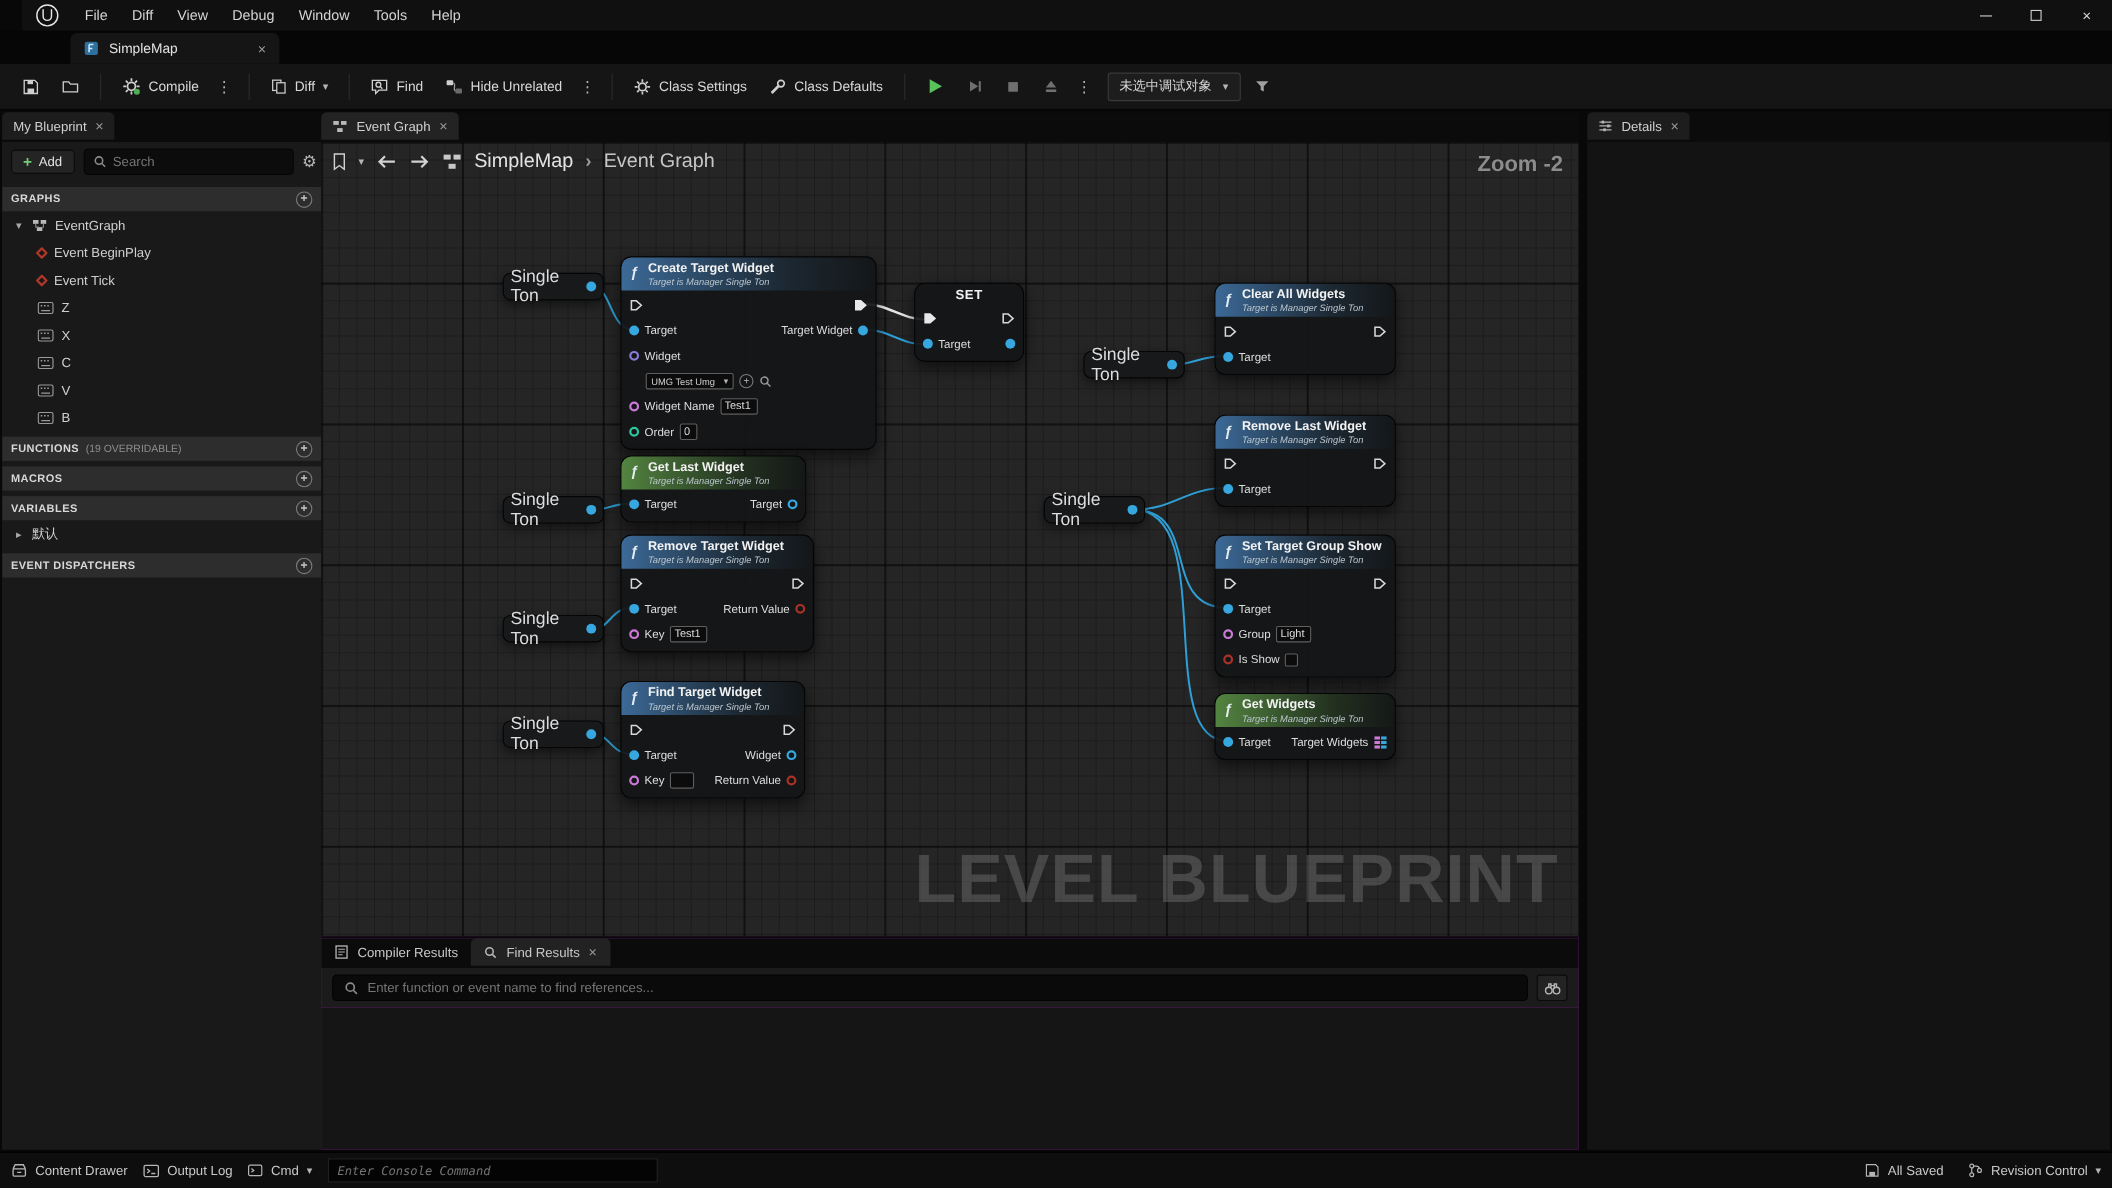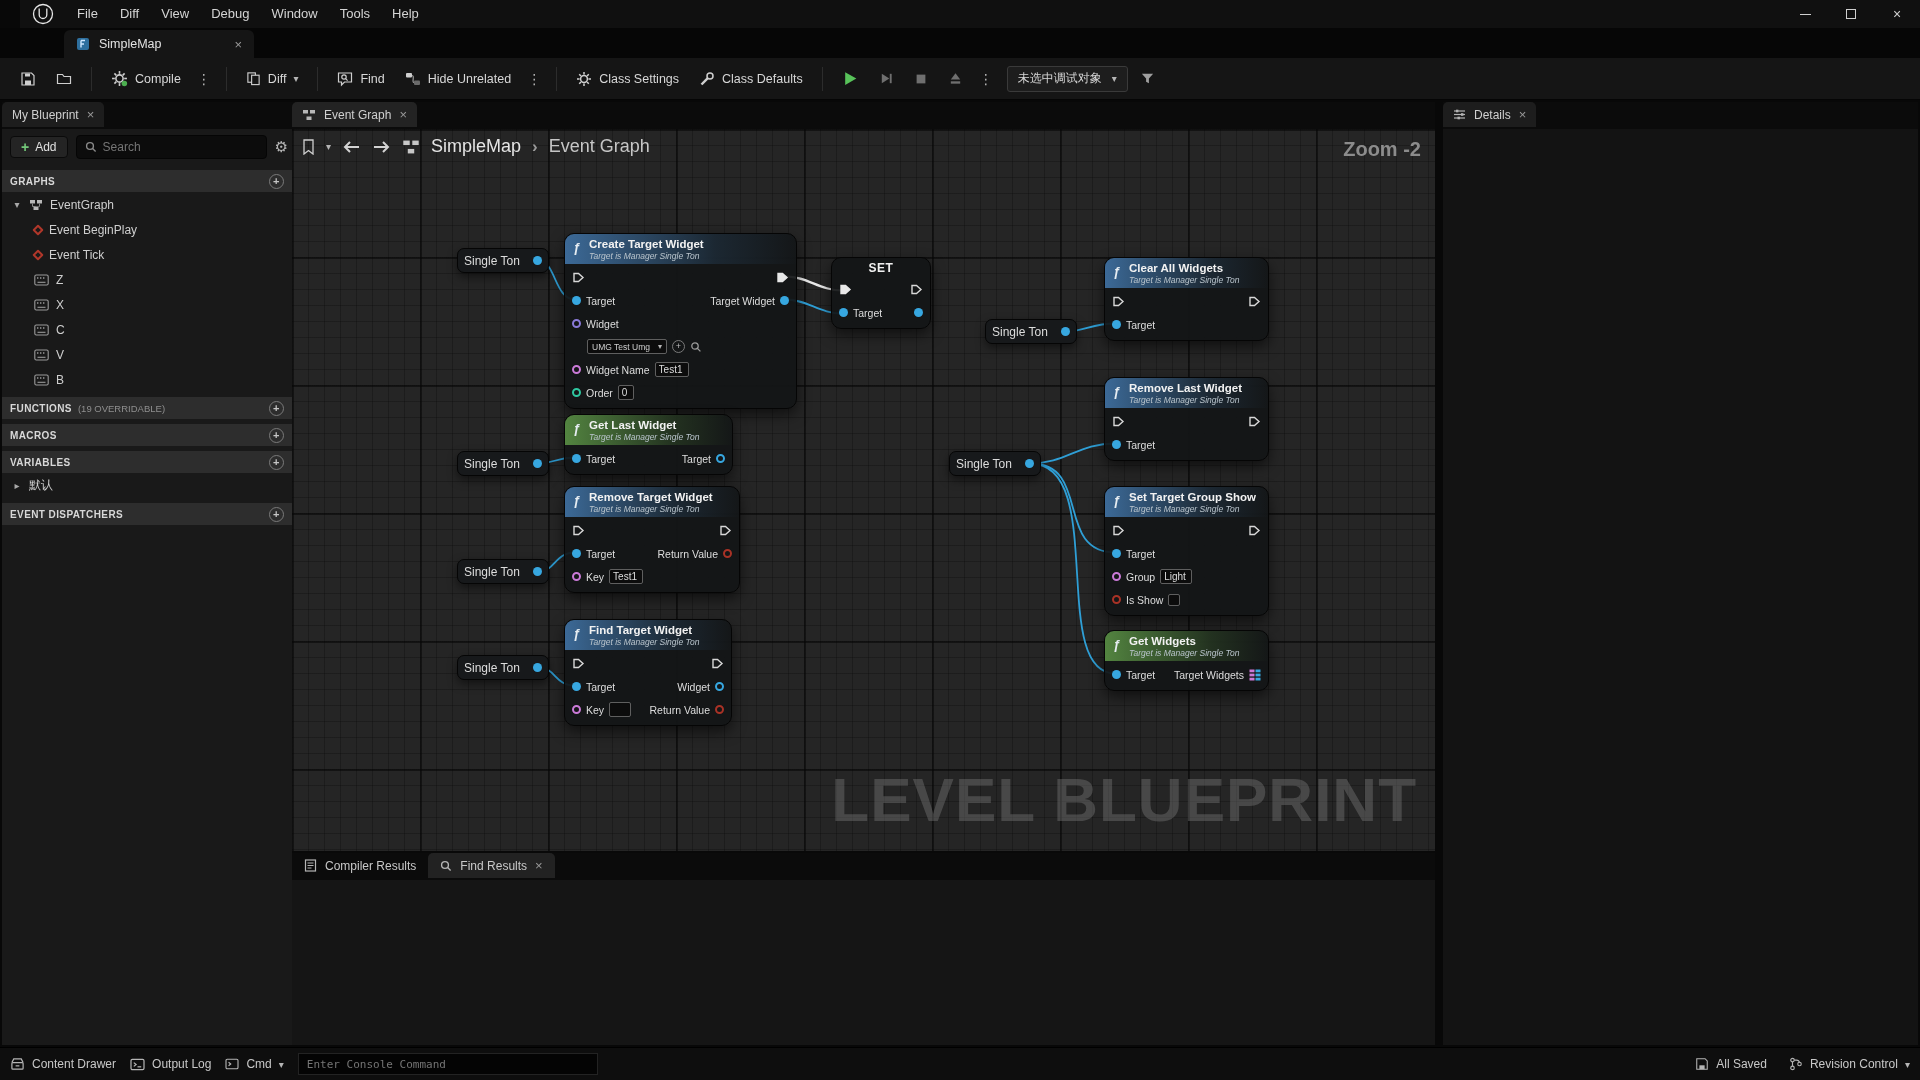--- a/index.html
+++ b/index.html
@@ -102,40 +102,40 @@
   .h-pink { border: 2px solid #cb7ad8; }
   .h-teal { border: 2px solid #2fc7a0; }
   .h-purple { border: 2px solid #8a7ad8; }
   .exec path { fill: none; stroke: #d8d8d8; stroke-width: 1.4; }
   .exec.filled path { fill: #e8e8e8; stroke: #e8e8e8; }
   .node-input { background: #0c0c0c; border: 1px solid #5f5f5f; border-radius: 2px; height: 15px; color: #dddddd; font-size: 10px; font-family: inherit; padding: 0 3px; }
   .node-checkbox { width: 12px; height: 12px; background: #0c0c0c; border: 1px solid #5f5f5f; border-radius: 2px; display: inline-block; }
   .node-select { display: flex; align-items: center; gap: 4px; background: #0c0c0c; border: 1px solid #5f5f5f; border-radius: 2px; height: 15px; padding: 0 4px; font-size: 8.5px; color: #cfcfcf; }
   .mini-circle-btn { width: 13px; height: 13px; border: 1px solid #7a7a7a; border-radius: 50%; display: flex; align-items: center; justify-content: center; color: #bdbdbd; font-size: 9px; line-height: 1; }
   .set-title { height: 20px; display: flex; align-items: center; justify-content: center; font-weight: bold; font-size: 12px; color: #f0f0f0; letter-spacing: .5px; }
-  .stnode { position: absolute; width: 92px; height: 25px; background: #17191b; border: 1px solid #050505; border-radius: 7px; display: flex; align-items: center; justify-content: space-between; padding: 0 6px; font-size: 12px; color: #dddddd; z-index: 2; box-shadow: 0 4px 10px rgba(0,0,0,0.5); }
+  .stnode { position: absolute; width: 92px; height: 25px; background: #17191b; border: 1px solid #050505; border-radius: 7px; display: flex; align-items: center; justify-content: space-between; padding: 0 6px; font-size: 16px; color: #dddddd; z-index: 2; box-shadow: 0 4px 10px rgba(0,0,0,0.5); }
 
   
   .bottom-panel { height: 194px; background: #a21caf; display: flex; flex-direction: column; border-top: 2px solid #090909; flex: none; }
   .bp-tab { display: flex; align-items: center; gap: 8px; padding: 0 12px; font-size: 12px; color: #c8c8c8; height: 25px; }
   .bp-tab.active { background: #222222; border-radius: 5px 5px 0 0; }
   .bp-searchrow { display: flex; align-items: center; gap: 8px; padding: 6px 10px; background: #1b1b1b; }
   .bp-search { flex: 1; display: flex; align-items: center; gap: 8px; background: #0a0a0a; border: 1px solid #030303; border-radius: 4px; height: 24px; padding: 0 10px; }
   .bp-search input { flex: 1; background: transparent; border: none; color: #c5c5c5; font-size: 12px; font-family: inherit; min-width: 0; }
   .bino-btn { width: 28px; height: 24px; background: #232323; border: 1px solid #0a0a0a; border-radius: 3px; display: flex; align-items: center; justify-content: center; }
   .bp-results { flex: 1; background: #151515; }
 
   
   .right-panel { width: 475px; margin: 2px 2px 2px 8px; background: #141414; display: flex; flex-direction: column; flex: none; }
   .rp-body { flex: 1; background: #131313; }
 
   
   .statusbar { height: 33px; background: #0e0e0e; border-top: 1px solid #000; display: flex; align-items: center; padding: 0 10px; gap: 14px; }
   .sb-item { display: flex; align-items: center; gap: 7px; font-size: 12px; color: #c8c8c8; white-space: nowrap; }
-  .console-input { width: 300px; height: 22px; background: #040404; border: 1px solid #232323; color: #bbbbbb; font-family: "DejaVu Sans Mono", monospace; font-size: 11px; padding: 0 8px; }
+  .console-input { width: 300px; height: 22px; background: #040404; border: 1px solid #232323; color: #bbbbbb; font-family: "DejaVu Sans Mono", monospace; font-size: 11px; padding: 0 8px; font-style: italic; }
   .sb-right { margin-left: auto; display: flex; gap: 22px; align-items: center; }
 </style>
 </head>
 <body>
 
 <div class="menubar">
   <div class="ue-logo">
     <svg width="22" height="22" viewBox="0 0 22 22">
         <circle cx="11" cy="11" r="9.5" fill="none" stroke="#e6e6e6" stroke-width="1.3"></circle>
         <path d="M7.2 5.5 v6.2 a3.8 3.8 0 0 0 7.6 0 V5.5" fill="none" stroke="#e6e6e6" stroke-width="1.3"></path>
@@ -831,20 +831,36 @@
         </div>
         <div class="bp-tab active">
           <svg width="12" height="12" viewBox="0 0 12 12">
               <circle cx="5" cy="5" r="3.4" fill="none" stroke="#b5b5b5" stroke-width="1.4"></circle>
               <line x1="7.6" y1="7.6" x2="10.6" y2="10.6" stroke="#b5b5b5" stroke-width="1.4"></line>
             </svg>
           <span>Find Results</span>
           <span class="tab-close">×</span>
         </div>
       </div>
+      <div class="bp-searchrow">
+        <span class="bp-search">
+          <svg width="13" height="13" viewBox="0 0 12 12">
+              <circle cx="5" cy="5" r="3.4" fill="none" stroke="#8a8a8a" stroke-width="1.4"></circle>
+              <line x1="7.6" y1="7.6" x2="10.6" y2="10.6" stroke="#8a8a8a" stroke-width="1.4"></line>
+            </svg>
+          <input type="text" placeholder="Enter function or event name to find references..." style="">
+        </span>
+        <span class="bino-btn">
+          <svg width="15" height="13" viewBox="0 0 15 13">
+              <circle cx="4" cy="8.5" r="3" fill="none" stroke="#b5b5b5" stroke-width="1.3"></circle>
+              <circle cx="11" cy="8.5" r="3" fill="none" stroke="#b5b5b5" stroke-width="1.3"></circle>
+              <path d="M4 5.5 V2.5 h2 v3 M9 5.5 v-3 h2 v3 M6 4 h3" fill="none" stroke="#b5b5b5" stroke-width="1.3"></path>
+            </svg>
+        </span>
+      </div>
       <div class="bp-results"></div>
     </div>
   </div>
 
   <div class="right-panel">
     <div class="panel-tabbar">
       <div class="panel-tab">
         <svg width="13" height="13" viewBox="0 0 13 13">
             <line x1="1" y1="3" x2="12" y2="3" stroke="#b5b5b5" stroke-width="1.2"></line>
             <line x1="1" y1="6.5" x2="12" y2="6.5" stroke="#b5b5b5" stroke-width="1.2"></line>

